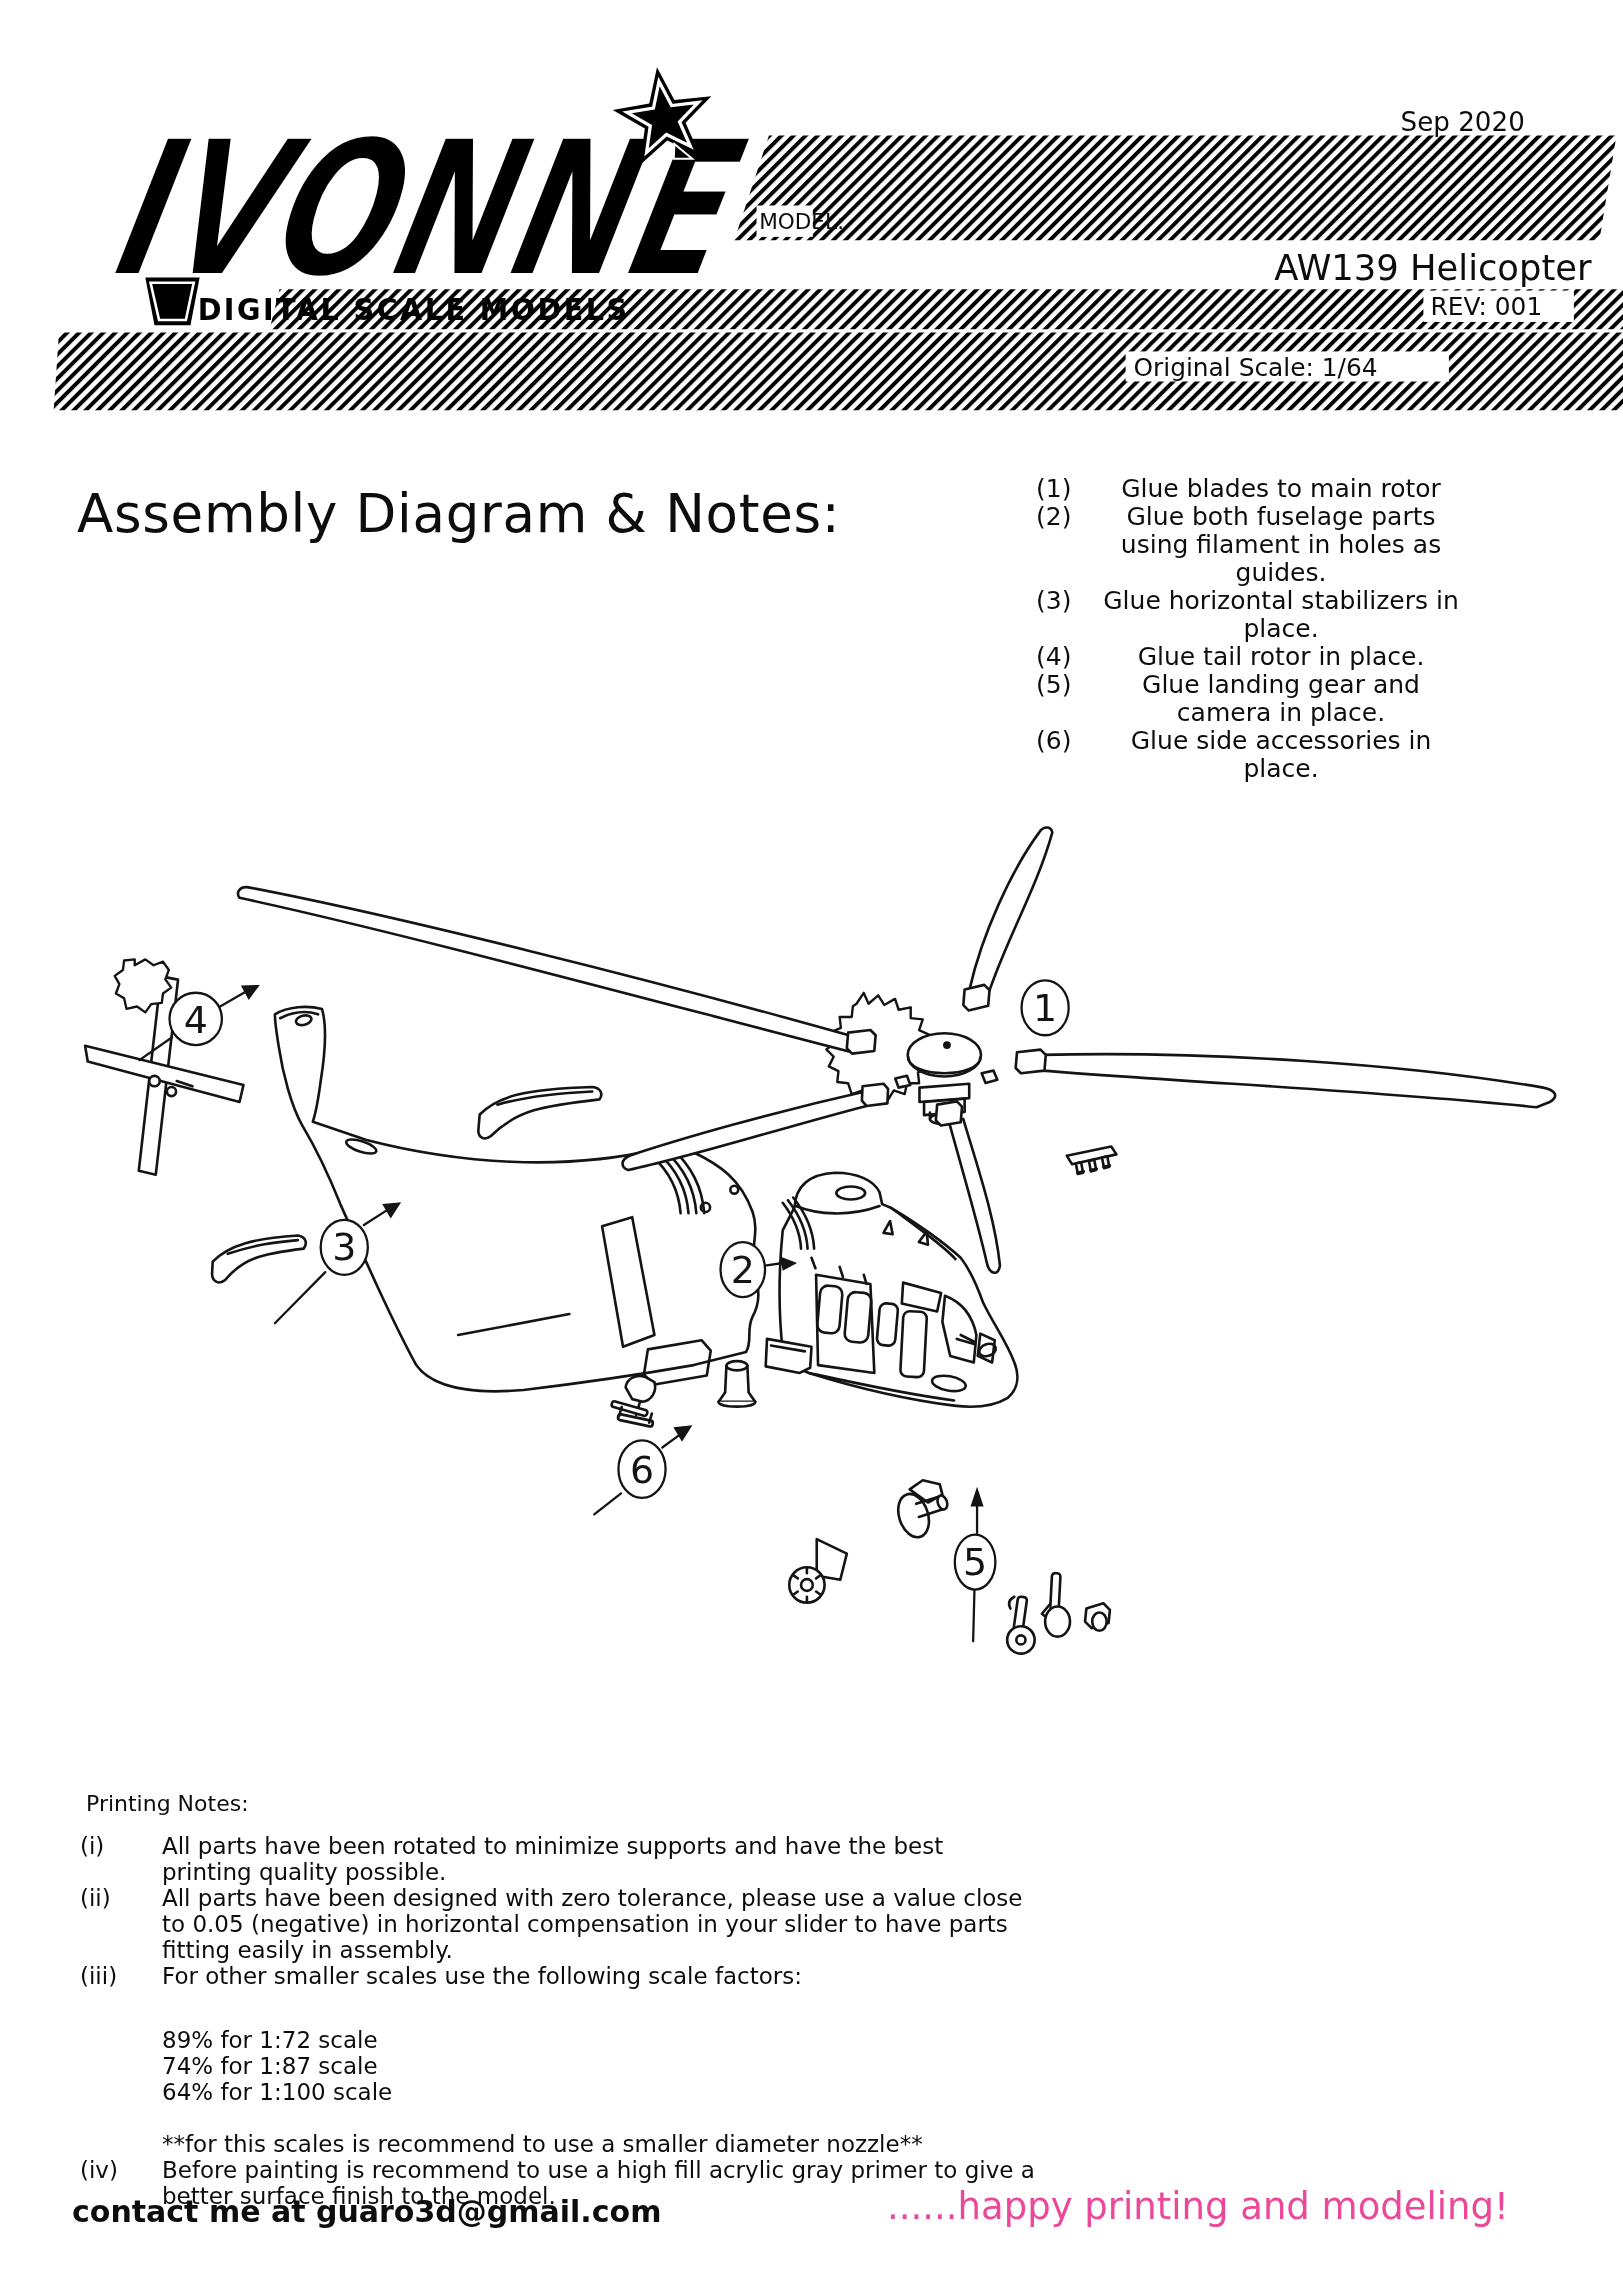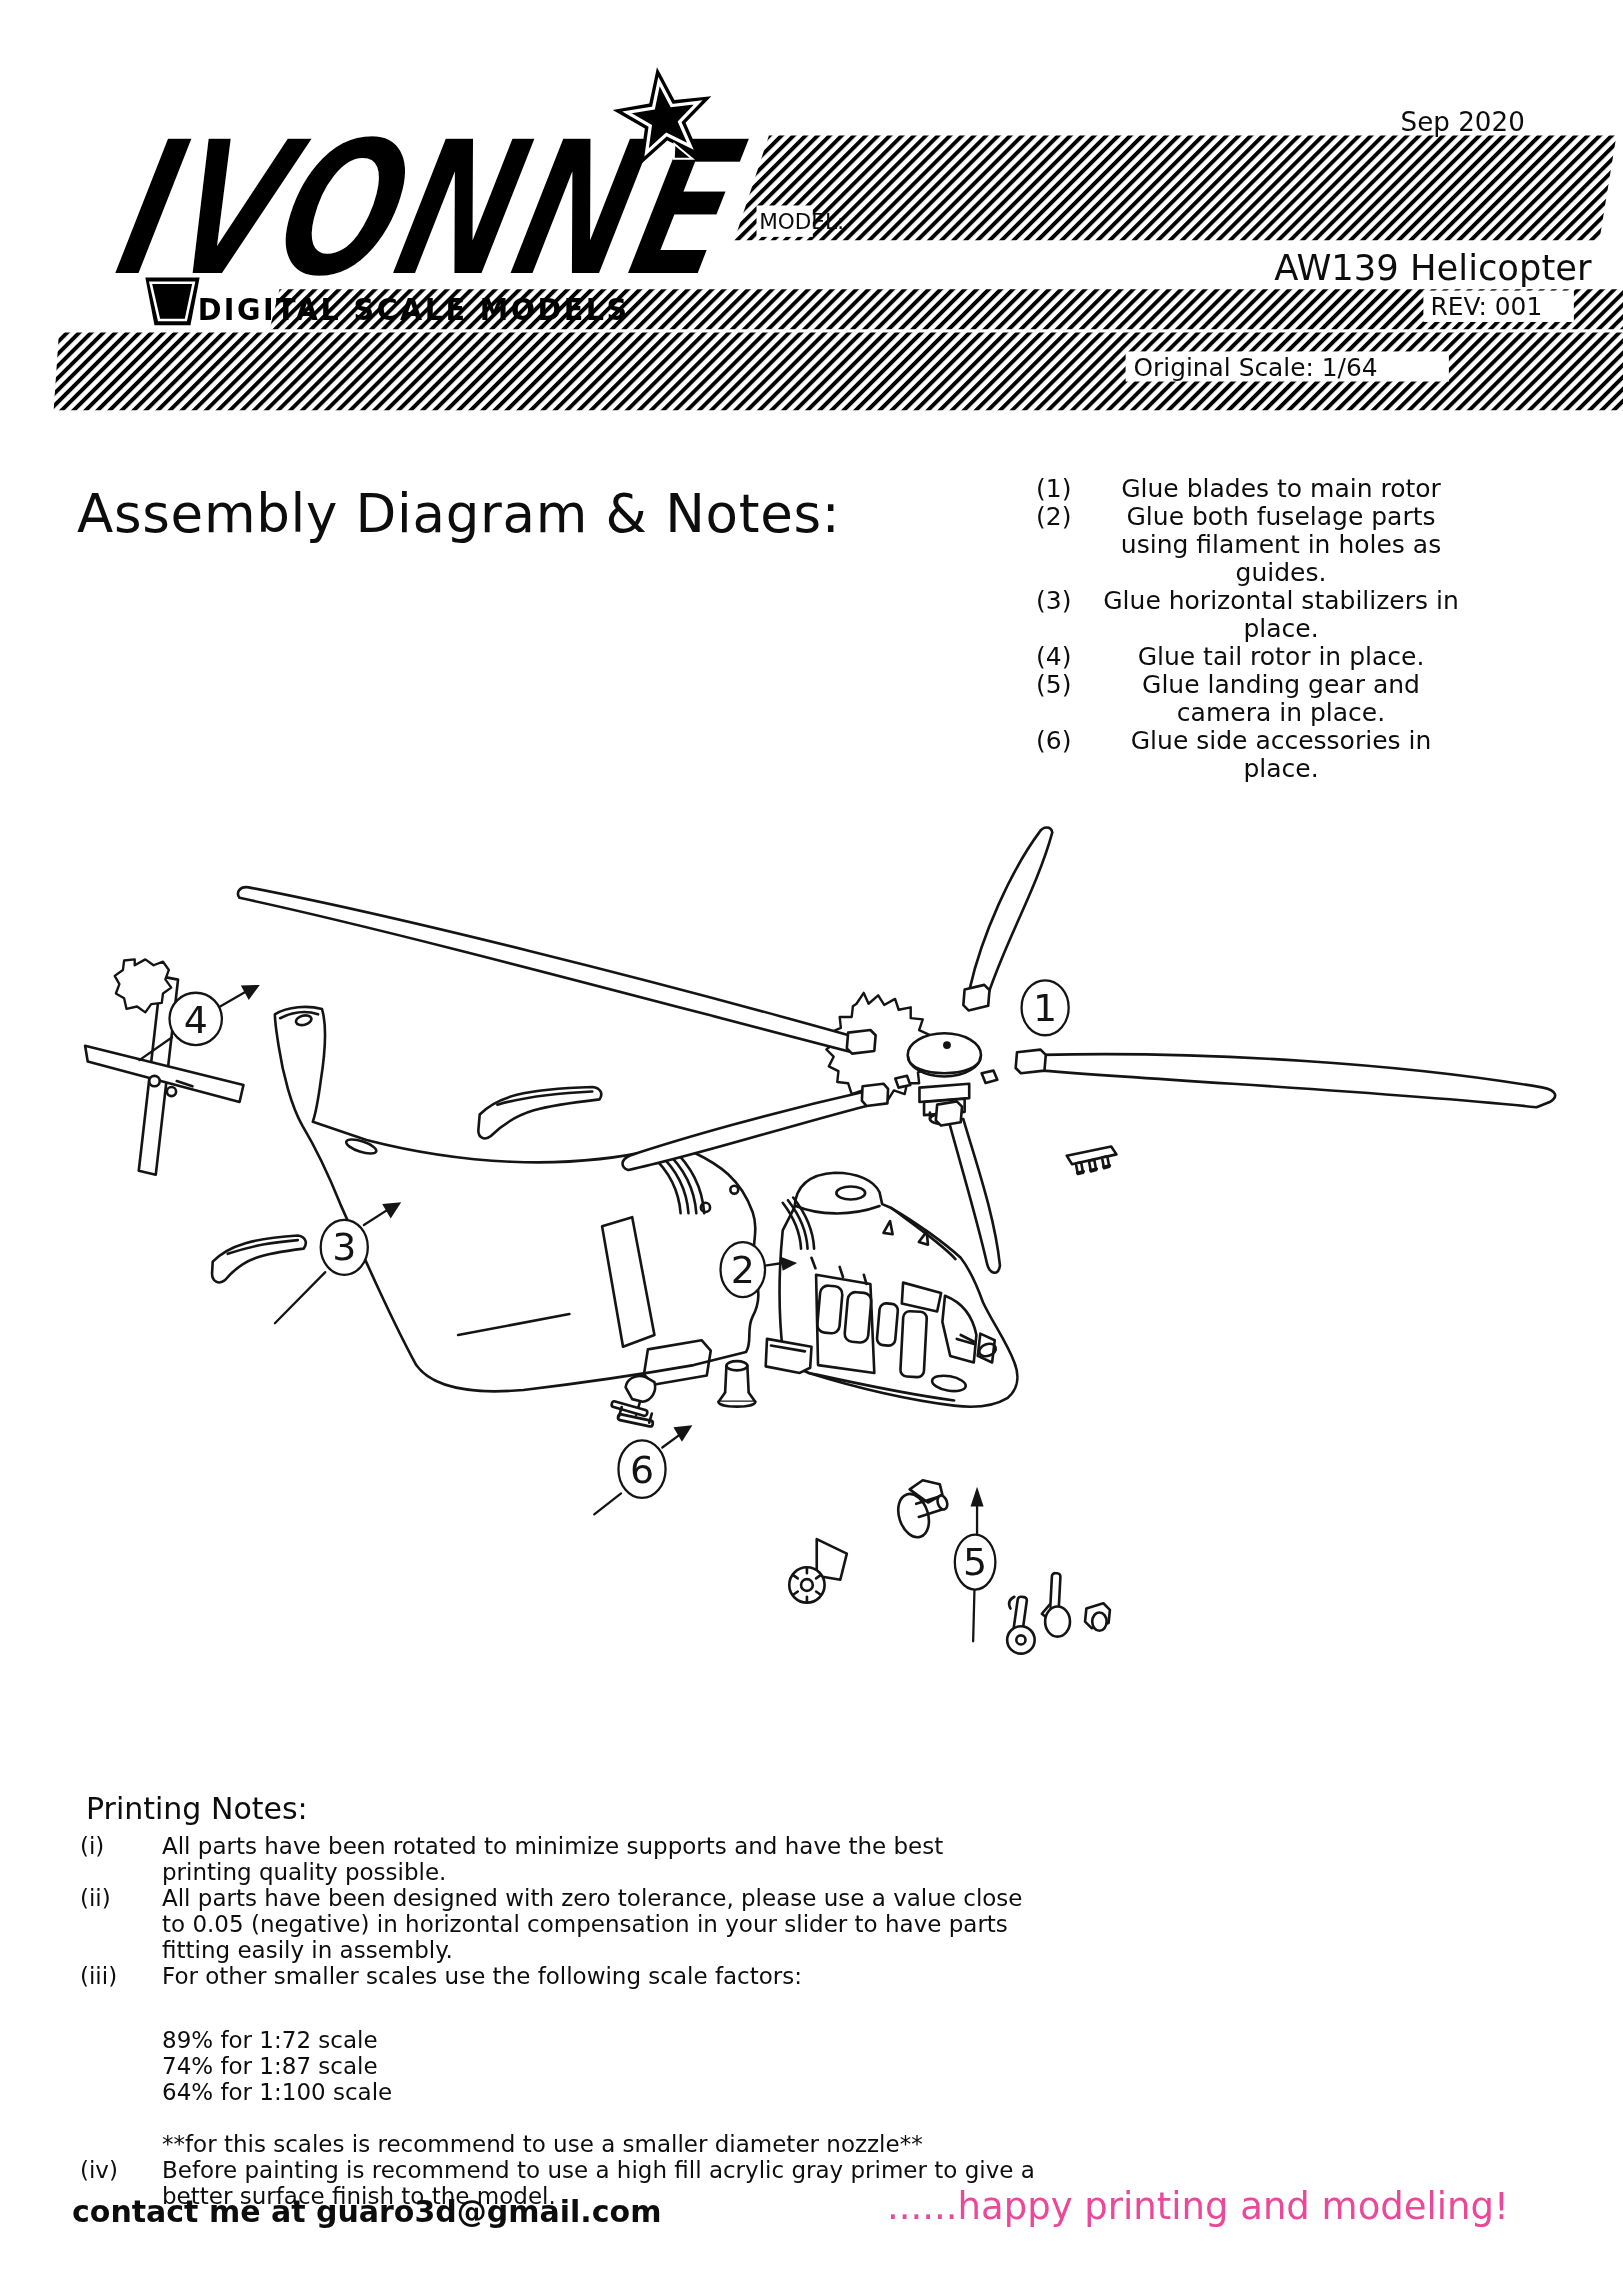--- a/index.html
+++ b/index.html
@@ -7,21 +7,21 @@
     position:relative;width:1623px;height:2295px;background:#fff;overflow:hidden;
     font-family:"DejaVu Sans","Liberation Sans",sans-serif;color:#111;
   }
   .abs{position:absolute;}
   svg{display:block;}
   .assembly-title{left:77px;top:483px;font-size:53px;color:#0d0d0d;letter-spacing:0.7px;}
   .notes-col{left:1036px;top:475px;width:452px;font-size:25px;line-height:28px;color:#0d0d0d;}
   .note-row{display:flex;align-items:flex-start;}
   .note-num{flex:0 0 57px;}
   .note-text{width:376px;text-align:center;}
-  .printing-title{left:86px;top:1791px;font-size:30px;color:#0d0d0d;}
+  .printing-title{left:86px;top:1791px;font-size:22px;color:#0d0d0d;}
   .printing-col{left:80px;top:1833px;width:969px;font-size:23px;line-height:26px;color:#0d0d0d;}
   .pn-row{display:flex;align-items:flex-start;}
   .pn-num{flex:0 0 82px;}
   .pn-text{width:877px;}
   .pn-scales{margin-top:38px;margin-left:82px;}
   .pn-nozzle{margin-top:26px;margin-left:82px;}
   .footer-contact{left:72px;top:2194px;font-size:30px;font-weight:bold;color:#0d0d0d;}
   .footer-tagline{left:887px;top:2185px;font-size:37px;color:#ec4899;}
   .hdr-ink{fill:#0d0d0d;}
 </style>

